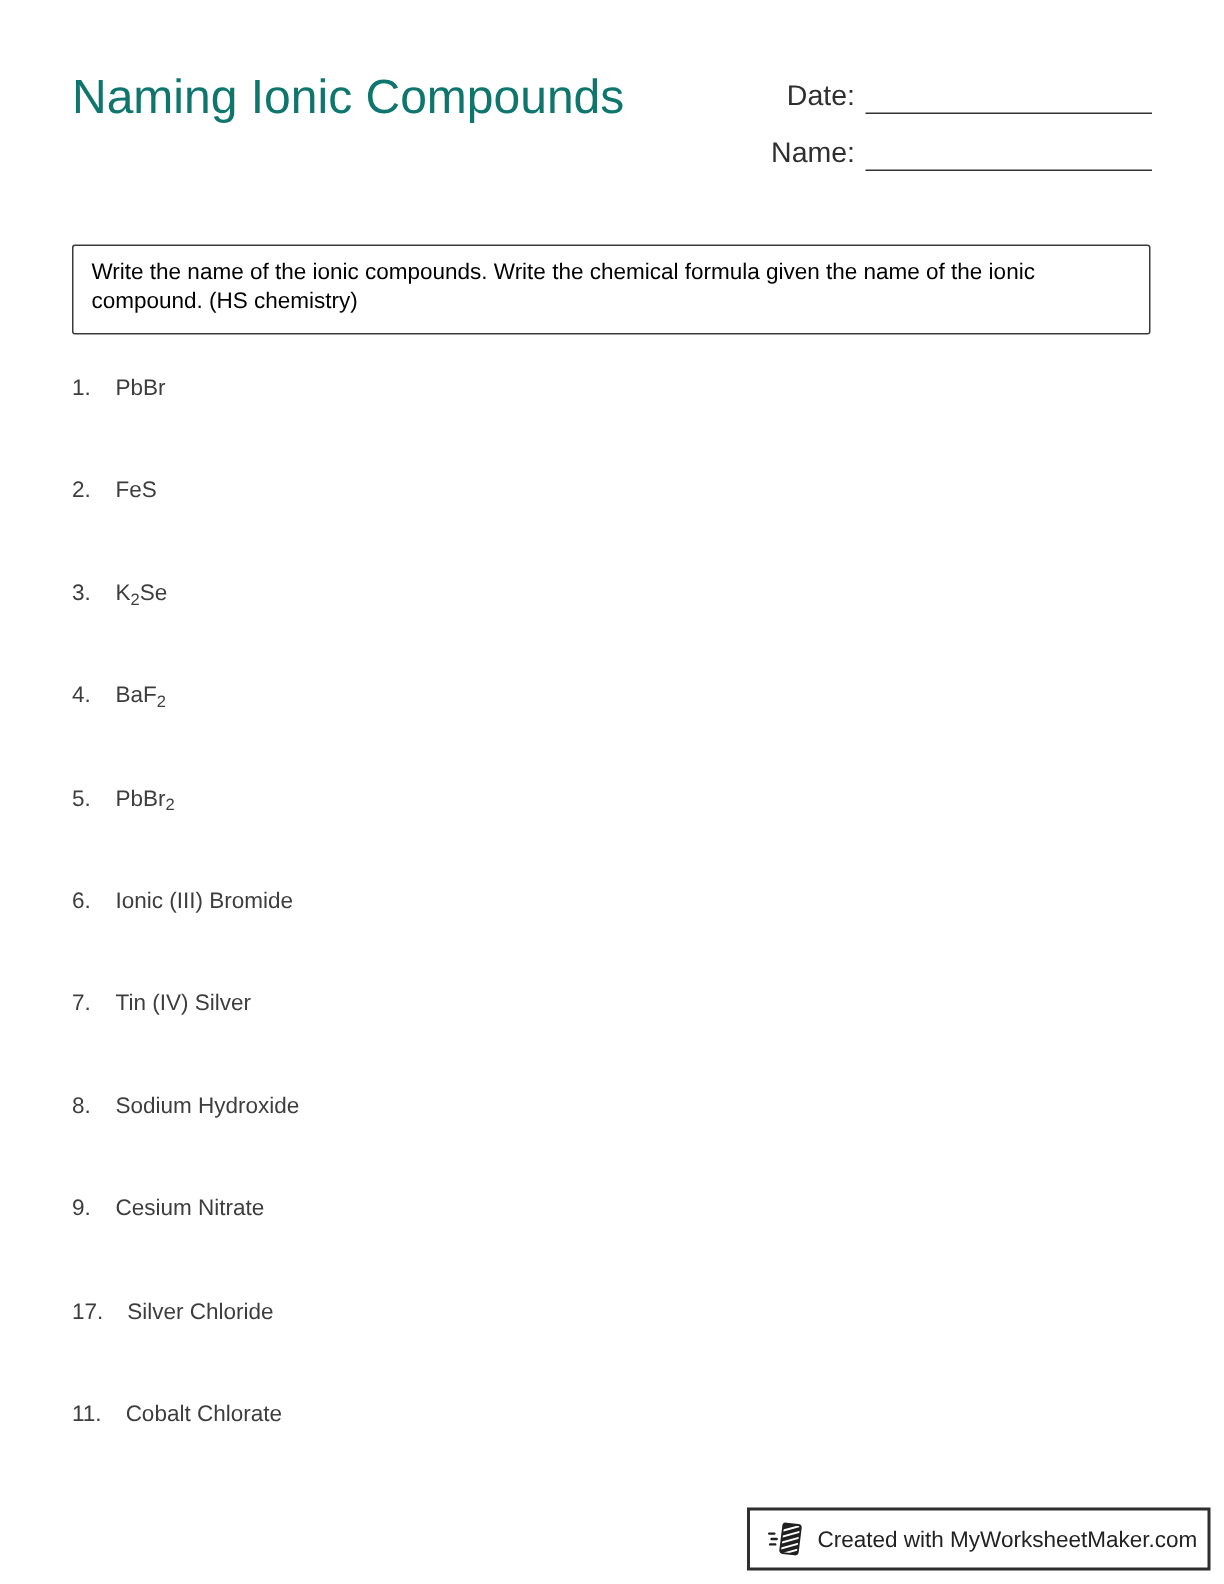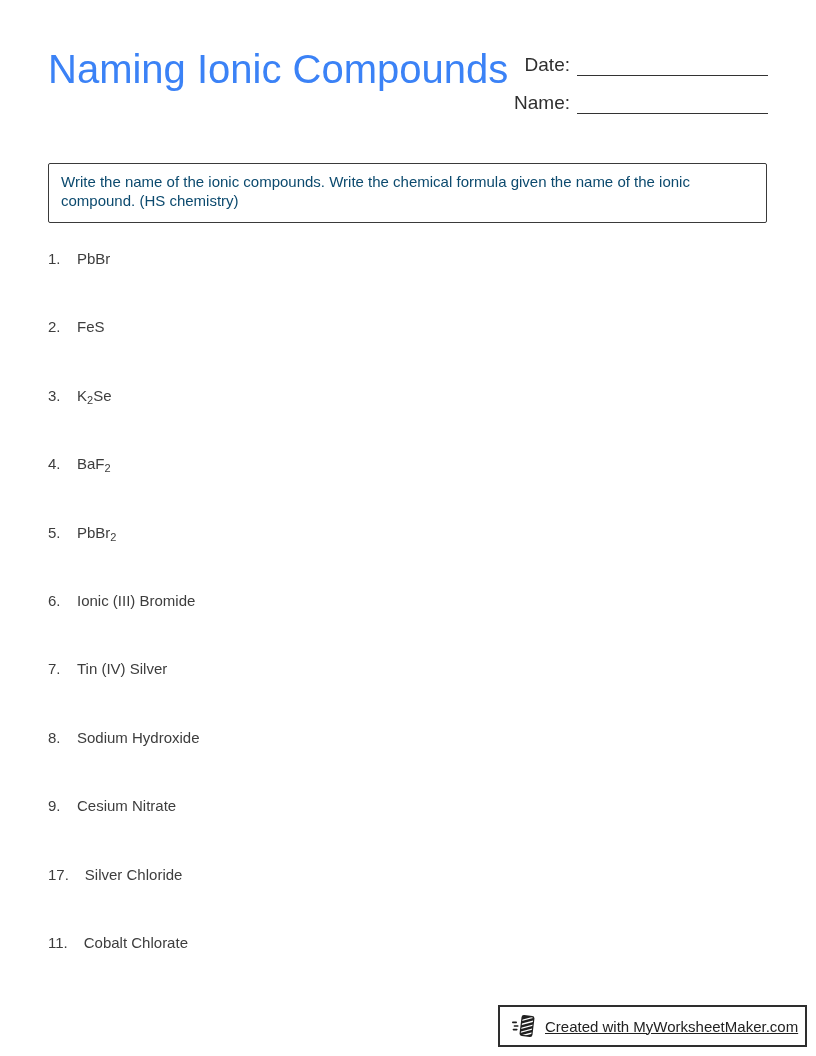--- a/index.html
+++ b/index.html
@@ -16,24 +16,24 @@
     position: absolute;
     left: 48px;
     right: 48px;
     top: 44px;
     display: flex;
     justify-content: space-between;
     align-items: flex-start;
   }
   .title {
     margin: 0;
-    font-size: 40px;
+    font-size: 32px;
     font-weight: 400;
     line-height: 1.25;
-    color: #3b82f6;
+    color: #0f766e;
   }
   .fields {
     display: flex;
     flex-direction: column;
     gap: 12px;
     padding-top: 6px;
     width: 258px;
   }
   .field-row {
     display: flex;
@@ -59,21 +59,21 @@
     width: 719px;
     box-sizing: border-box;
     border: 1.5px solid #3a3a3a;
     border-radius: 2px;
     padding: 9px 12px 11px 12px;
   }
   .instructions p {
     margin: 0;
     font-size: 15px;
     line-height: 1.25;
-    color: #0c4a6e;
+    color: #000000;
   }
   .problems {
     position: absolute;
     left: 48px;
     top: 249px;
     margin: 0;
     padding: 0;
     list-style: none;
   }
   .problem {
@@ -107,21 +107,20 @@
     display: flex;
     align-items: center;
     padding: 0 12px;
     gap: 9px;
     background: #ffffff;
   }
   .footer .credit {
     font-size: 15px;
     color: #222222;
     white-space: nowrap;
-    text-decoration: underline;
   }
   .logo { display: inline-flex; }
 </style>
 </head>
 <body>
 
 <div class="page">
 
   <div class="header">
     <h1 class="title">Naming Ionic Compounds</h1>

